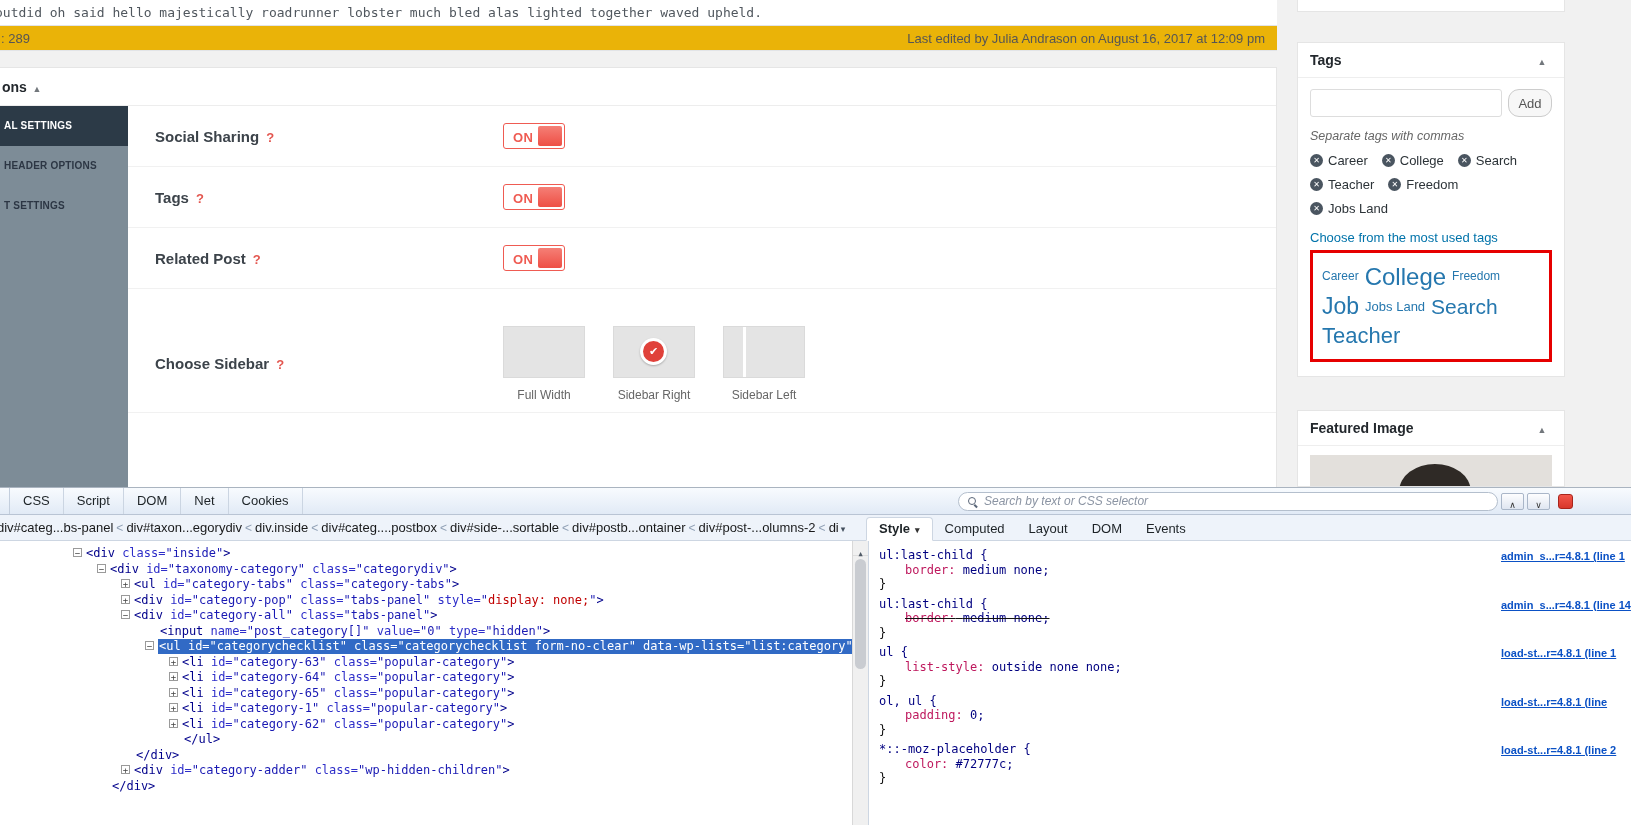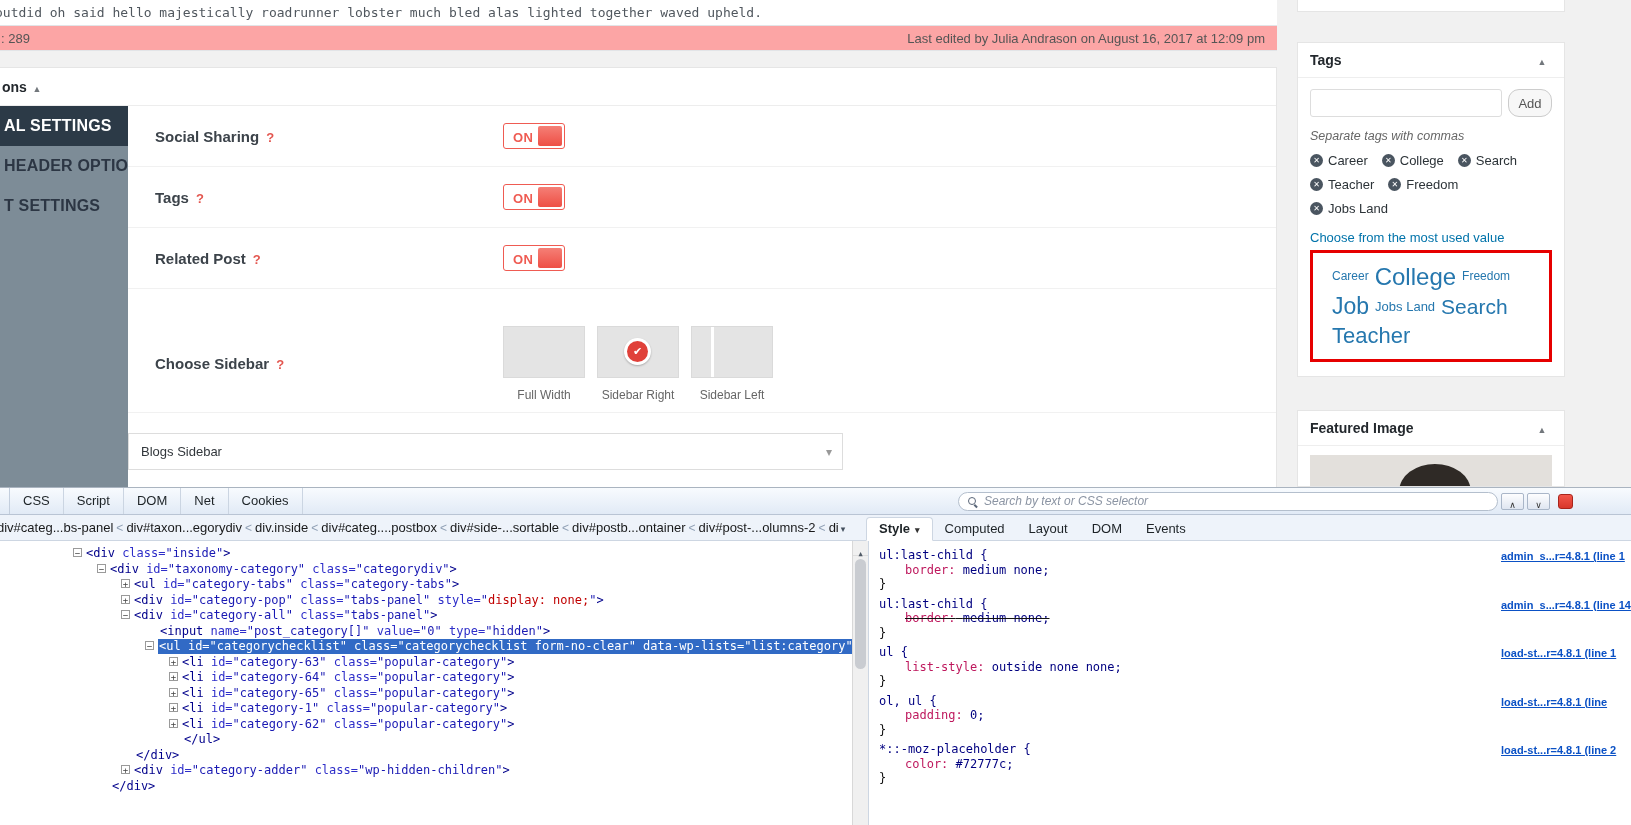--- a/index.html
+++ b/index.html
@@ -2,43 +2,43 @@
 <html><head>
 <meta charset="utf-8">
 <style>
   *{margin:0;padding:0;box-sizing:border-box}
   html,body{width:1631px;height:825px}
   body{position:relative;font-family:"Liberation Sans",sans-serif;background:#f1f1f1;overflow:hidden;color:#32373c}
 
   
   .editor-strip{position:absolute;left:0;top:0;width:1277px;height:25px;background:#fff;overflow:hidden}
   .editor-text{display:inline-block;margin-left:-5px;padding:5px 0 0 0;font-family:"DejaVu Sans Mono",monospace;font-size:13px;color:#50575e;white-space:nowrap}
-  .info-bar{position:absolute;left:0;top:25px;width:1277px;height:26px;background:#fca5a5;border-top:1px solid #e2e4e7;border-bottom:1px solid #e2e4e7;display:flex;align-items:center;justify-content:space-between;font-size:13px;color:#555}
+  .info-bar{position:absolute;left:0;top:25px;width:1277px;height:26px;background:#eab308;border-top:1px solid #e2e4e7;border-bottom:1px solid #e2e4e7;display:flex;align-items:center;justify-content:space-between;font-size:13px;color:#555}
   .info-bar .wc{padding-left:3px;margin-left:-2px}
   .info-bar .le{padding-right:12px}
 
   
   .options-panel{position:absolute;left:0;top:67px;width:1277px;height:421px;background:#fff;border:1px solid #e5e5e5;border-left:none;display:flex;flex-direction:column}
   .opt-header{height:38px;display:flex;align-items:center;border-bottom:1px solid #ededed}
   .opt-title{font-size:14px;font-weight:bold;color:#23282d;padding-left:2px}
   .arrow-up{width:20px;text-align:center;margin-right:12px;cursor:pointer}
   .arrow-up::before{content:"▲";font-size:9px;color:#72777c}
   .opt-body{flex:1;display:flex;overflow:hidden}
   .opt-tabs{width:128px;background:#7d8c97;flex-shrink:0}
-  .opt-tab{height:40px;line-height:40px;font-size:16px;font-weight:bold;color:#2c3644;padding-left:4px;letter-spacing:.2px;cursor:pointer;white-space:nowrap;overflow:hidden}
+  .opt-tab{height:40px;line-height:40px;font-size:10px;font-weight:bold;color:#2c3644;padding-left:4px;letter-spacing:.2px;cursor:pointer;white-space:nowrap;overflow:hidden}
   .opt-tab.active{background:#2c3a47;color:#fff}
   .opt-content{flex:1;overflow:hidden}
   .opt-row{display:flex;align-items:center;min-height:61px;border-bottom:1px solid #f1f1f1}
   .opt-label{width:375px;padding-left:27px;font-size:15px;font-weight:bold;color:#3c434a;flex-shrink:0}
   .help{color:#e3564f;font-weight:bold;font-size:13px;margin-left:7px;cursor:pointer}
   .toggle{position:relative;width:62px;height:26px;background:#fff;border:1px solid #ef5b52;border-radius:3px;cursor:pointer}
   .toggle .on{position:absolute;left:9px;top:6px;font-size:13px;font-weight:bold;color:#ef5b52;letter-spacing:.5px}
   .toggle .knob{position:absolute;right:2px;top:2px;width:24px;height:20px;border-radius:2px;background:linear-gradient(#f57f76,#ee4f45)}
   .opt-row.tall{min-height:124px;align-items:center;padding-top:26px}
-  .thumbs{display:flex;gap:12px}
+  .thumbs{display:flex;gap:28px}
   .thumb-wrap{cursor:pointer}
   .thumb{position:relative;width:82px;height:52px;background:#e4e4e4;border:1px solid #dadada}
   .thumb.left::after{content:"";position:absolute;left:24%;top:0;width:3px;height:100%;background:#fff}
   .badge{position:absolute;left:50%;top:50%;width:27px;height:27px;margin:-14px 0 0 -14px;background:#fff;border-radius:50%;box-shadow:0 1px 2px rgba(0,0,0,.25);display:flex;align-items:center;justify-content:center}
   .chk{width:21px;height:21px;background:#e0413a;border-radius:50%;color:#fff;font-size:11px;line-height:21px;text-align:center}
   .chk::before{content:"✔"}
   .thumb-label{margin-top:10px;text-align:center;font-size:12px;color:#666}
   .opt-row.select-row{min-height:77px}
   .select-box{position:relative;width:715px;height:37px;background:#fff;border:1px solid #ddd;display:flex;align-items:center;padding-left:12px;font-size:13px;color:#32373c;cursor:pointer}
   .sel-caret{position:absolute;right:10px;top:10px}
@@ -54,21 +54,21 @@
   .panel-body{padding:11px 12px 14px}
   .tag-input-row{display:flex;gap:6px}
   .tag-input{flex:1;height:28px;border:1px solid #ddd;border-radius:3px;padding:0 6px;font-size:13px;background:#fff}
   .add-btn{width:44px;height:28px;background:#f7f7f7;border:1px solid #ccc;border-radius:11px;font-size:13px;color:#555;cursor:pointer;font-family:"Liberation Sans",sans-serif}
   .tag-hint{margin-top:12px;font-style:italic;font-size:12.5px;color:#666}
   .chips{margin-top:10px;width:235px;display:flex;flex-wrap:wrap;column-gap:14px;row-gap:9px}
   .chip{display:flex;align-items:center;gap:5px;font-size:13px;color:#2c3338}
   .chip .x{width:13px;height:13px;border-radius:50%;background:#4a5560;color:#fff;font-size:8px;line-height:13px;text-align:center;cursor:pointer}
   .chip .x::before{content:"✕"}
   .most-used{margin-top:14px;font-size:13px;color:#0073aa;cursor:pointer}
-  .cloud-box{margin-top:5px;border:3px solid #e60000;padding:8px 16px;min-height:110px}
+  .cloud-box{margin-top:5px;border:3px solid #e60000;padding:8px 6px;min-height:110px}
   .cloud-tag{color:#2577ae;margin:0 3px;line-height:1.3;display:inline-block;vertical-align:middle;cursor:pointer}
   .featured-panel{top:410px;height:77px;overflow:hidden}
   .featured-thumb{margin:9px 12px;cursor:pointer}
   .featured-thumb svg{display:block;width:100%}
 
   
   #devtools{position:absolute;left:0;top:487px;width:1631px;height:338px;background:#fff;border-top:1px solid #aab4c0;font-family:"DejaVu Sans Mono",monospace}
   .fb-toolbar{height:27px;background:linear-gradient(#f8fbfe,#e1eaf6);border-bottom:1px solid #b9c4d4;display:flex;align-items:center;font-family:"Liberation Sans",sans-serif}
   .fb-tabstub{width:10px;height:100%;border-right:1px solid #c3cedd}
   .fb-tabs{display:flex;height:100%}
@@ -183,24 +183,20 @@
               </div>
               <div class="thumb-label">Sidebar Right</div>
             </div>
             <div class="thumb-wrap">
               <div class="thumb left"></div>
               <div class="thumb-label">Sidebar Left</div>
             </div>
           </div>
       </div>
       <div class="opt-row select-row">
-        <div class="select-box">
-          <span>Blogs Sidebar</span>
-          <span class="sel-caret"></span>
-        </div>
       </div>
     </div>
   </div>
 </div>
 
 <div class="right-col">
   <div class="stub-panel"></div>
 
   <div class="side-panel tags-panel">
     <div class="panel-header">
@@ -232,21 +228,21 @@
           </span>
           <span class="chip">
             <span class="x"></span>
             <span>Freedom</span>
           </span>
           <span class="chip">
             <span class="x"></span>
             <span>Jobs Land</span>
           </span>
         </div>
-      <div class="most-used">Choose from the most used value</div>
+      <div class="most-used">Choose from the most used tags</div>
       <div class="cloud-box">
         <div class="cloud"><span class="cloud-tag" style="font-size: 12px;">Career</span><span class="cloud-tag" style="font-size: 24px;">College</span><span class="cloud-tag" style="font-size: 12px;">Freedom</span><span class="cloud-tag" style="font-size: 23px;">Job</span><span class="cloud-tag" style="font-size: 13px;">Jobs Land</span><span class="cloud-tag" style="font-size: 21px;">Search</span><span class="cloud-tag" style="font-size: 22px;">Teacher</span></div>
       </div>
     </div>
   </div>
 
   <div class="side-panel featured-panel">
     <div class="panel-header">
       <span class="panel-title">Featured Image</span>
       <span class="arrow-up"></span>

